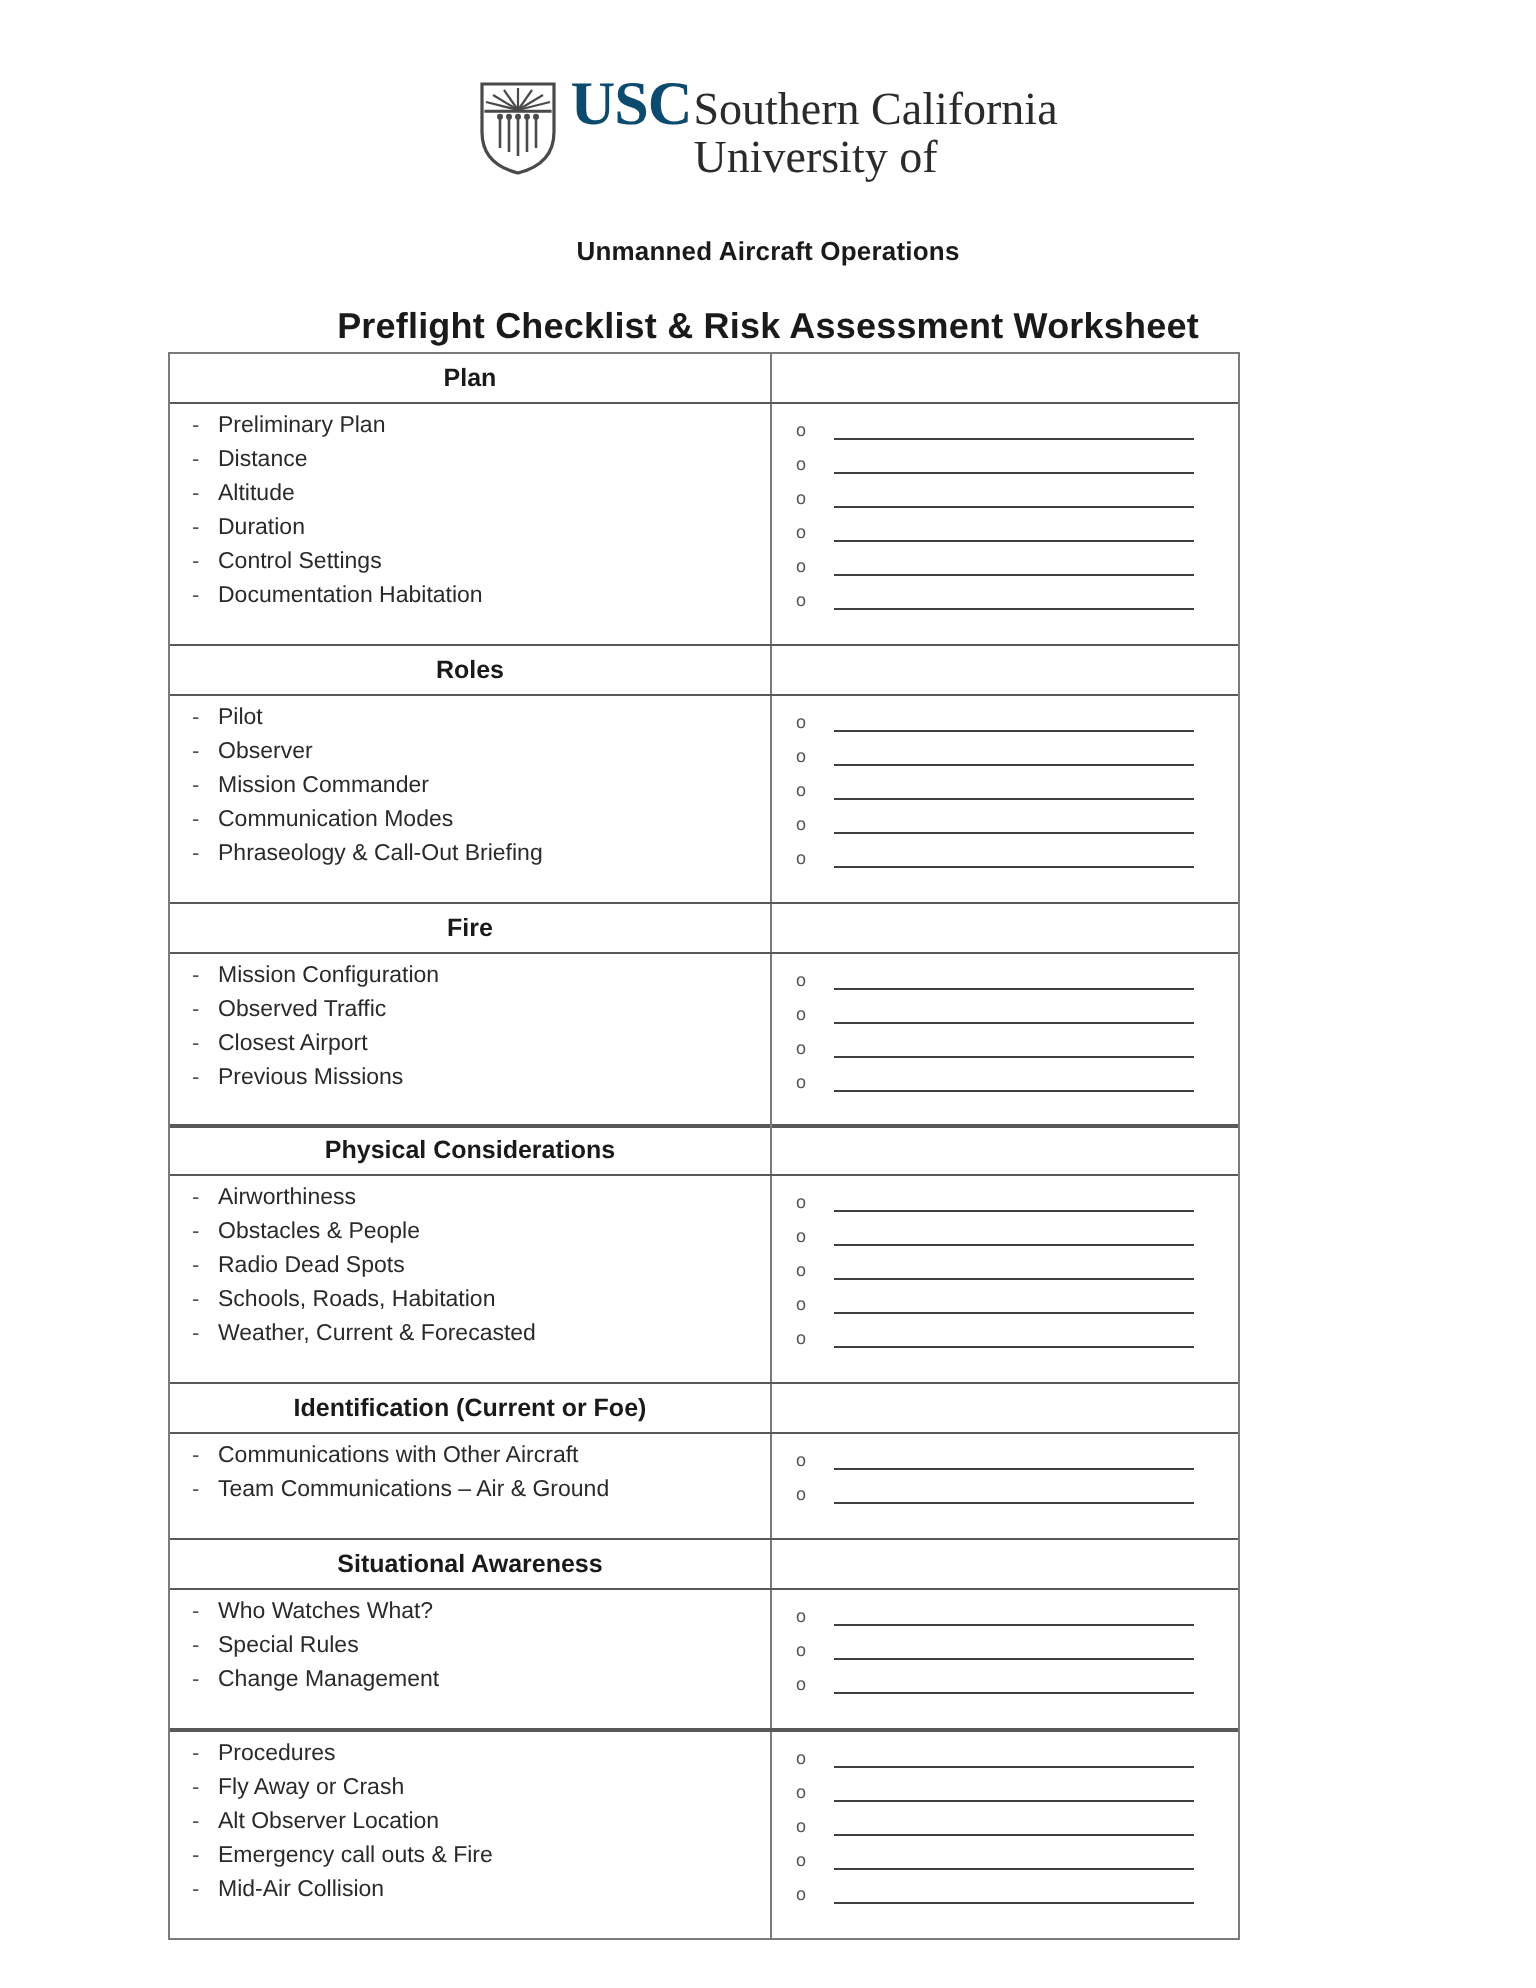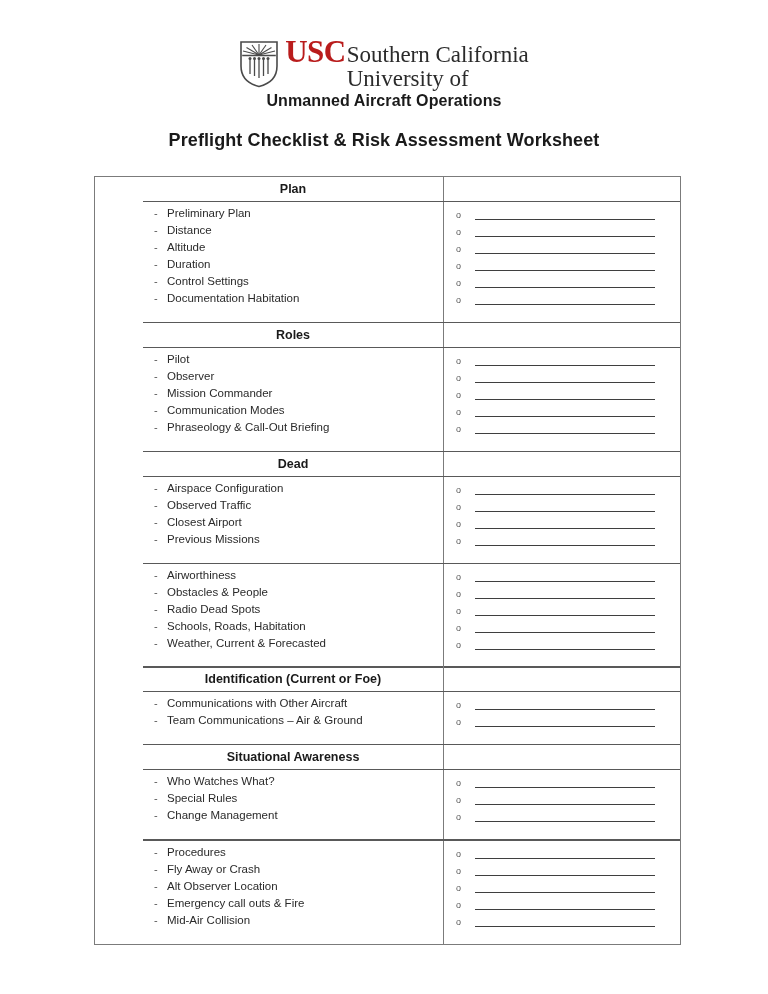--- a/index.html
+++ b/index.html
@@ -36,60 +36,60 @@
   .wordmark {
     display: flex;
     align-items: baseline;
     line-height: 1.04;
   }
   .wm-usc {
     font-family: "Liberation Serif", serif;
     font-weight: bold;
     font-size: 31px;
     letter-spacing: -0.5px;
-    color: #b91c1c;
+    color: #0c4a6e;
   }
   .wm-rest {
     font-family: "Liberation Serif", serif;
     font-size: 23px;
     color: #2b2b2b;
     line-height: 1.06;
     margin-left: 1px;
   }
   .wm-rest div { white-space: nowrap; }
 
   
   .doc-title {
     text-align: center;
-    font-size: 16px;
+    font-size: 13px;
     font-weight: bold;
     color: #1a1a1a;
+    margin-top: 26px;
     letter-spacing: 0.1px;
   }
   .doc-subtitle {
     text-align: center;
     font-size: 18px;
     font-weight: bold;
     color: #1a1a1a;
     margin-top: 20px;
     letter-spacing: 0.1px;
   }
 
   
   .sheet {
     position: absolute;
-    left: 94px;
+    left: 84px;
     top: 176px;
-    width: 587px;
+    width: 536px;
     border-left: 1.5px solid #7b7b7b;
     border-right: 1.5px solid #7b7b7b;
     border-top: 1.5px solid #7b7b7b;
     border-bottom: 1.5px solid #7b7b7b;
     box-sizing: border-box;
-    padding-left: 48px;
   }
   .section {
     display: block;
   }
   .section + .section { }
 
   .sec-header {
     display: flex;
     border-bottom: 1.2px solid #595959;
     border-top: 1.2px solid #595959;
@@ -323,28 +323,28 @@
           </div>
           <div class="answer">
             <span class="circ">o</span>
             <span class="rule"></span>
           </div>
         </div>
       </div>
     </div>
     <div class="section">
       <div class="sec-header">
-        <div class="sec-header-left">Dead</div>
-        <div class="sec-header-right"></div>
-      </div>
-      <div class="sec-body">
-        <div class="sec-body-left">
-          <div class="item">
-            <span class="dash">-</span>
-            <span class="label">Airspace Configuration</span>
+        <div class="sec-header-left">Fire</div>
+        <div class="sec-header-right"></div>
+      </div>
+      <div class="sec-body">
+        <div class="sec-body-left">
+          <div class="item">
+            <span class="dash">-</span>
+            <span class="label">Mission Configuration</span>
           </div>
           <div class="item">
             <span class="dash">-</span>
             <span class="label">Observed Traffic</span>
           </div>
           <div class="item">
             <span class="dash">-</span>
             <span class="label">Closest Airport</span>
           </div>
           <div class="item">
@@ -366,20 +366,24 @@
             <span class="rule"></span>
           </div>
           <div class="answer">
             <span class="circ">o</span>
             <span class="rule"></span>
           </div>
         </div>
       </div>
     </div>
     <div class="section">
+      <div class="sec-header">
+        <div class="sec-header-left">Physical Considerations</div>
+        <div class="sec-header-right"></div>
+      </div>
       <div class="sec-body">
         <div class="sec-body-left">
           <div class="item">
             <span class="dash">-</span>
             <span class="label">Airworthiness</span>
           </div>
           <div class="item">
             <span class="dash">-</span>
             <span class="label">Obstacles &amp; People</span>
           </div>

